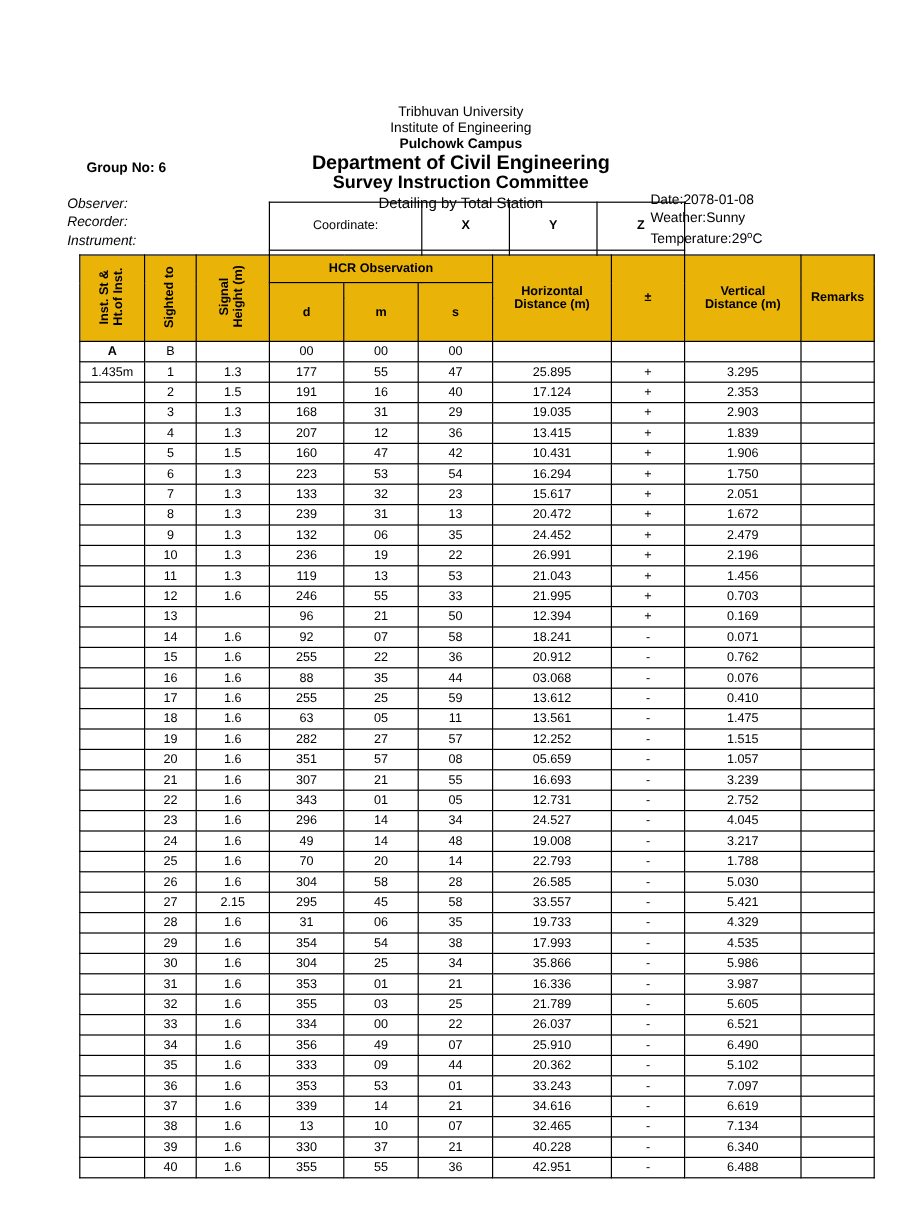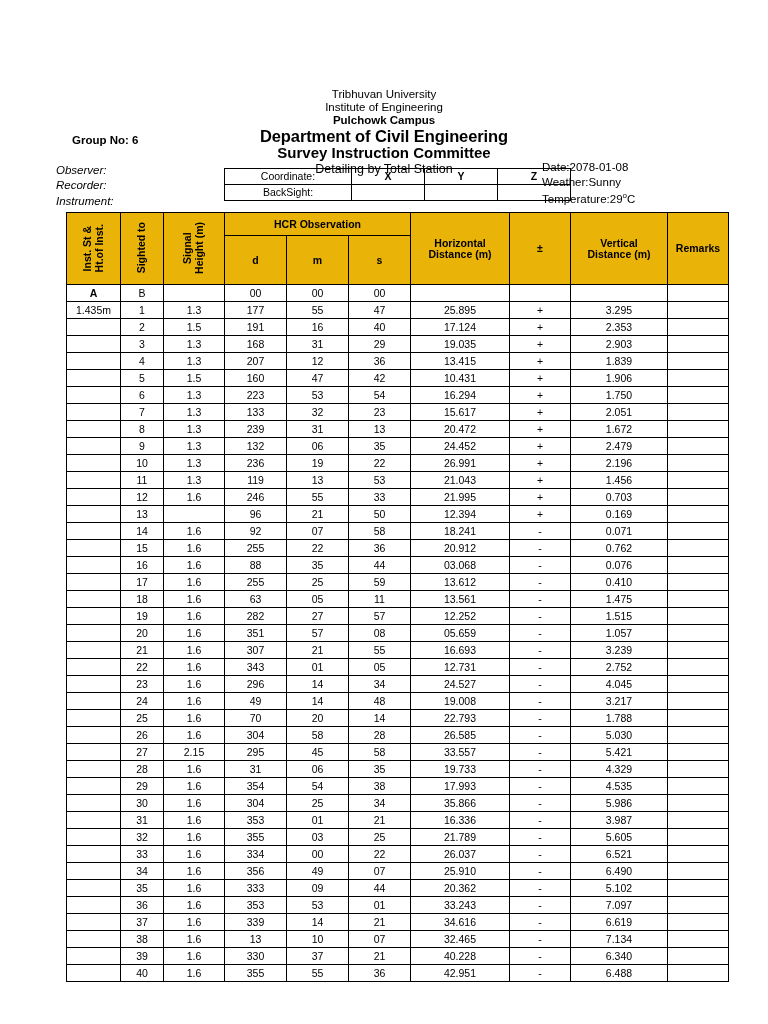--- a/index.html
+++ b/index.html
@@ -81,21 +81,21 @@
     left: 224px;
     top: 168px;
     width: 318px;
     border-collapse: collapse;
     table-layout: fixed;
   }
   table.coord-table td {
     border: 1px solid #000;
     height: 15px;
     font-size: 10.5px;
-    padding: 0 3px;
+    padding: 12px 3px;
     line-height: 1;
   }
   td.coord-label {
     text-align: center;
     width: 120px;
   }
   td.coord-xyz {
     text-align: center;
     font-weight: bold;
     width: 66px;

